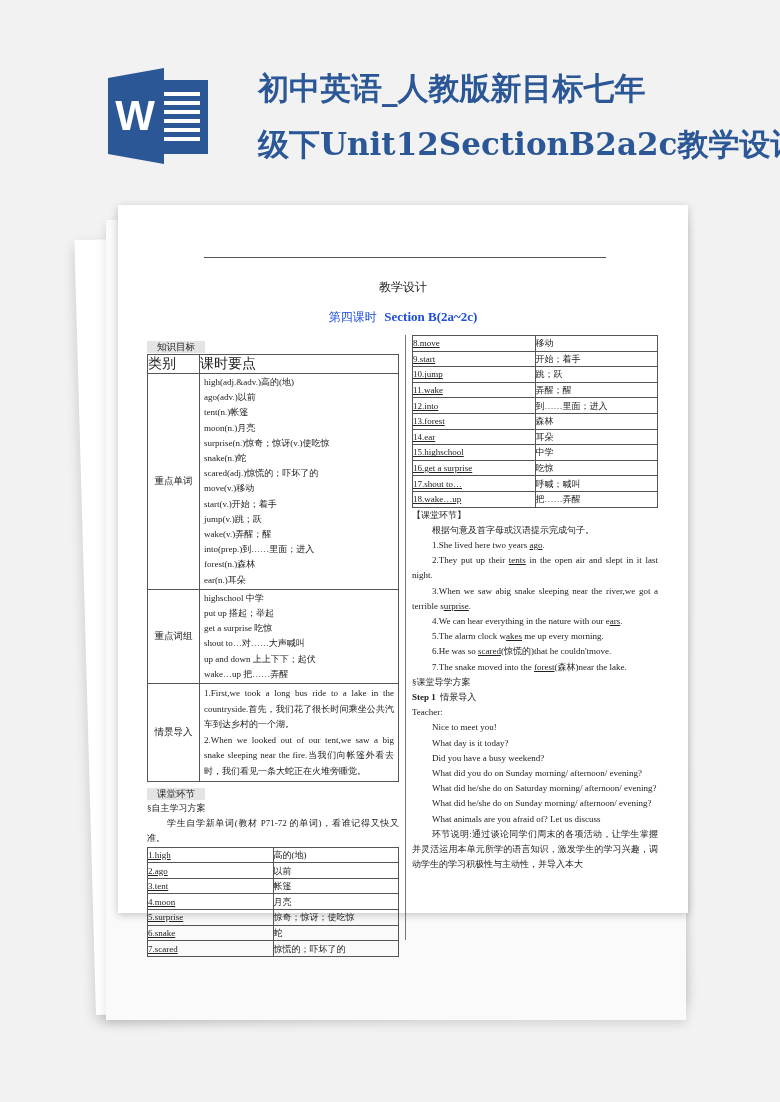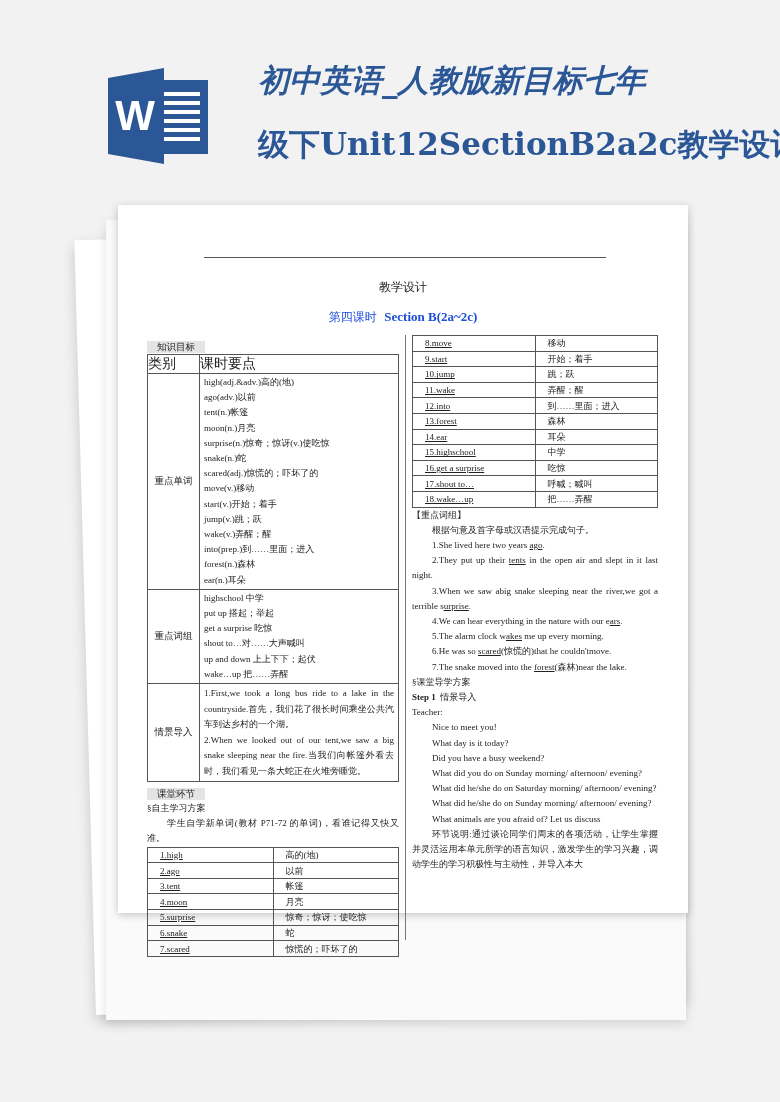--- a/index.html
+++ b/index.html
@@ -12,21 +12,21 @@
   }
   
   .banner { position: absolute; left: 0; top: 0; width: 780px; height: 190px; }
   .word-icon { position: absolute; left: 108px; top: 68px; width: 100px; height: 96px; }
   .title-line {
     position: absolute; left: 258px;
     font-family: "DejaVu Serif", "Liberation Serif", serif;
     font-size: 31px; font-weight: bold; color: #2b5797; white-space: nowrap;
     letter-spacing: 0px;
   }
-  .title-line.l1 { top: 60px; font-style: italic; }
+  .title-line.l1 { top: 68px; }
   .title-line.l2 { top: 124px; }
 
   
   .sheet-back {
     position: absolute; left: 96px; top: 240px; width: 590px; height: 775px;
     background: #fff;
     box-shadow: 0 6px 14px rgba(0,0,0,0.18);
     transform: rotate(-1.6deg);
     transform-origin: left bottom;
   }
@@ -60,21 +60,21 @@
   }
 
   table { border-collapse: collapse; width: 100%; }
   td, th { border: 1px solid #555; font-weight: normal; font-size: 9px; font-family: "Liberation Serif", "DejaVu Serif", serif; vertical-align: middle; }
   .knowledge th { text-align: left; height: 14px; font-size: 14px; }
   .knowledge td.cat { width: 52px; text-align: center; font-size: 9.5px; }
   .knowledge td.pts { padding: 1px 4px; line-height: 15.2px; }
   .knowledge td.pts div { white-space: nowrap; }
   .knowledge td.sent { padding: 2px 4px; line-height: 15.5px; text-align: justify; }
 
-  .vocab td { height: 15.6px; padding: 0 12px; line-height: 14px; }
+  .vocab td { height: 15.6px; padding: 0 0; line-height: 14px; }
   .vocab td.en { width: 50%; text-decoration: underline; }
 
   .para { font-size: 9px; line-height: 15.2px; font-family: "Liberation Serif", "DejaVu Serif", serif; text-align: justify; }
   .indent { text-indent: 20px; }
   .u { text-decoration: underline; }
   .step b { font-weight: bold; }
 </style>
 </head>
 <body>
 
@@ -236,21 +236,21 @@
             <td class="en">17.shout to…</td>
             <td>呼喊；喊叫</td>
           </tr>
       <tr>
             <td class="en">18.wake…up</td>
             <td>把……弄醒</td>
           </tr>
     </tbody>
       </table>
 
-    <div class="para">【重点词组】</div>
+    <div class="para">【课堂环节】</div>
     <div class="para indent">根据句意及首字母或汉语提示完成句子。</div>
 
     <div class="para indent"><span>1.She lived here two years </span><span class="u">ago</span><span>.</span></div>
     <div class="para indent"><span>2.They put up their </span><span class="u">tents</span><span> in the open air and slept in it last night.</span></div>
     <div class="para indent"><span>3.When we saw abig snake sleeping near the river,we got a terrible s</span><span class="u">urprise</span><span>.</span></div>
     <div class="para indent"><span>4.We can hear everything in the nature with our e</span><span class="u">ars</span><span>.</span></div>
     <div class="para indent"><span>5.The alarm clock w</span><span class="u">akes</span><span> me up every morning.</span></div>
     <div class="para indent"><span>6.He was so </span><span class="u">scared</span><span>(惊慌的)that he couldn'tmove.</span></div>
     <div class="para indent"><span>7.The snake moved into the </span><span class="u">forest</span><span>(森林)near the lake.</span></div>
 

